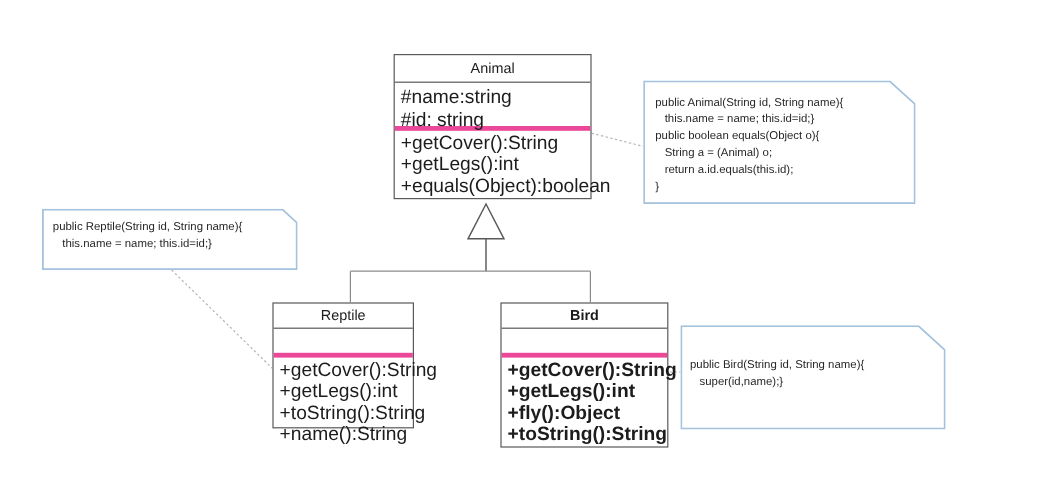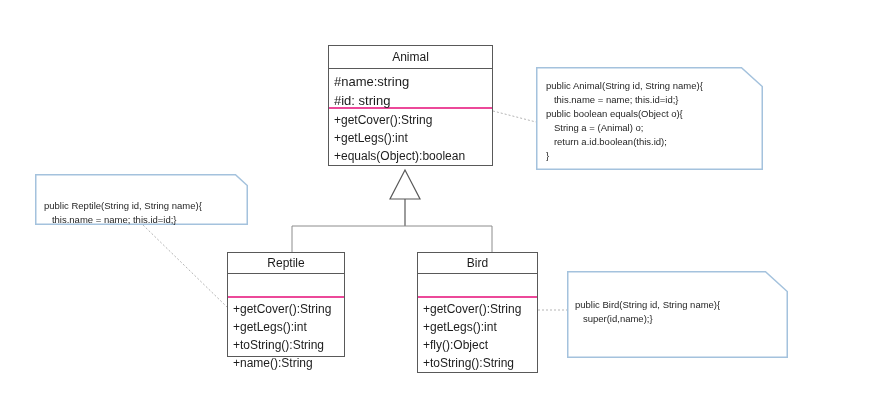--- a/index.html
+++ b/index.html
@@ -15,46 +15,46 @@
   
   .uml-class{
     position:absolute;border:1.5px solid #595959;background:#fff;
     box-sizing:border-box;color:#1c1c1c;
   }
   .uml-class .title{
     border-bottom:1px solid #595959;text-align:center;
     font-size:12px;display:flex;align-items:center;justify-content:center;
   }
   .uml-class .fields{
-    border-bottom:2px solid #ec4899;box-sizing:border-box;
-    padding:2px 0 0 5px;font-size:13px;line-height:18px;
+    border-bottom:4px solid #ec4899;box-sizing:border-box;
+    padding:2px 0 0 5px;font-size:16px;line-height:18px;
   }
   .uml-class .methods{
-    padding:2px 0 0 5px;font-size:12px;line-height:18px;
+    padding:2px 0 0 5px;font-size:16px;line-height:18px;
   }
   .uml-class .line{white-space:nowrap;}
   #class-animal{left:328px;top:45px;width:165px;height:121px;}
   #class-animal .title{height:22px;}
   #class-animal .fields{height:40px;padding-top:3px;line-height:19px;}
   #class-reptile{left:227px;top:252px;width:118px;height:105px;}
-  #class-bird{left:417px;top:252px;width:121px;height:121px;}
+  #class-bird{left:417px;top:252px;width:140px;height:121px;font-weight:bold;}
   .sub .title{height:20px;}
   .sub .fields{height:24px;}
   
   .note{position:absolute;}
   .note svg.outline{position:absolute;left:0;top:0;}
   .note .note-text{
     position:relative;z-index:1;font-size:9.5px;line-height:14px;
     color:#262626;
   }
   .note .code-line{white-space:pre;}
   #note-animal{left:536px;top:67px;width:179px;height:103px;}
   #note-animal .note-text{padding:12px 0 0 10px;}
   #note-reptile{left:35px;top:174px;width:213px;height:51px;}
-  #note-reptile .note-text{padding:9px 0 0 9px;margin-top:16px;}
+  #note-reptile .note-text{padding:9px 0 0 9px;}
   #note-bird{left:567px;top:271px;width:221px;height:62px;}
   #note-bird .note-text{padding:27px 0 0 8px;}
   #connector-layer{position:absolute;left:0;top:0;z-index:0;}
 </style>
 </head>
 <body>
 
 <div id="canvas">
 
   <svg id="connector-layer" width="872" height="410" viewBox="0 0 872 410">
@@ -108,21 +108,21 @@
 
   <div class="note" id="note-animal">
     <svg class="outline" width="227" height="103" viewBox="0 0 227 103">
       <polygon points="0.75,0.75 205.5,0.75 226.25,19.5 226.25,102.25 0.75,102.25" fill="#ffffff" stroke="#a4c2dd" stroke-width="1.5"></polygon>
     </svg>
     <div class="note-text">
       <div class="code-line">public Animal(String id, String name){</div>
       <div class="code-line">   this.name = name; this.id=id;}</div>
       <div class="code-line">public boolean equals(Object o){</div>
       <div class="code-line">   String a = (Animal) o;</div>
-      <div class="code-line">   return a.id.boolean(this.id);</div>
+      <div class="code-line">   return a.id.equals(this.id);</div>
       <div class="code-line">}</div>
     </div>
   </div>
 
   <div class="note" id="note-reptile">
     <svg class="outline" width="213" height="51" viewBox="0 0 213 51">
       <polygon points="0.75,0.75 200.5,0.75 212.25,11.5 212.25,50.25 0.75,50.25" fill="#ffffff" stroke="#a4c2dd" stroke-width="1.5"></polygon>
     </svg>
     <div class="note-text">
       <div class="code-line">public Reptile(String id, String name){</div>

